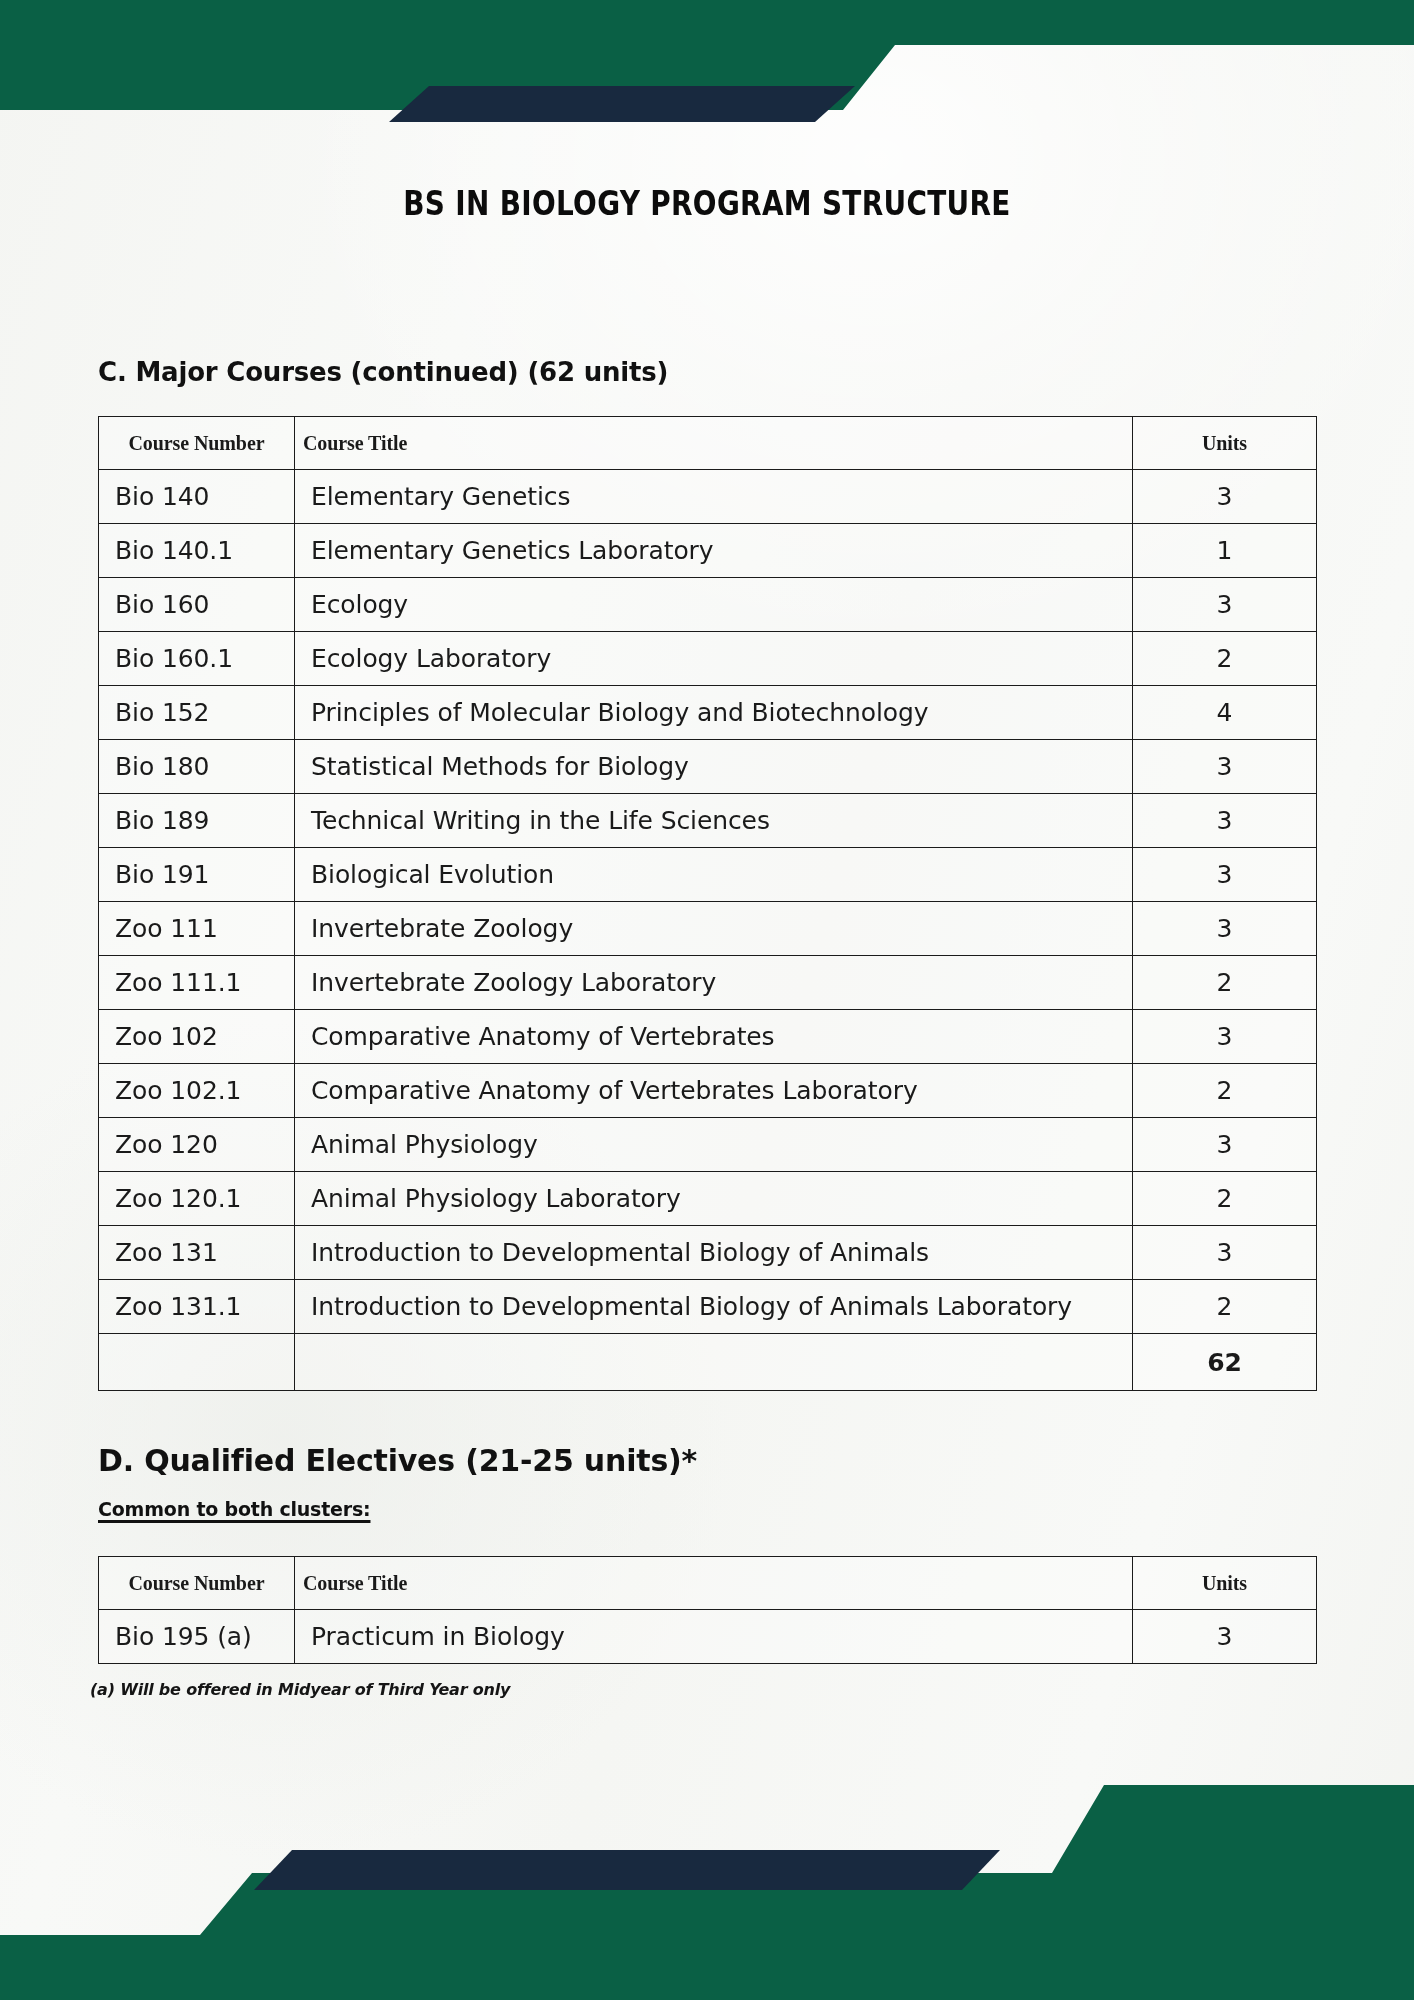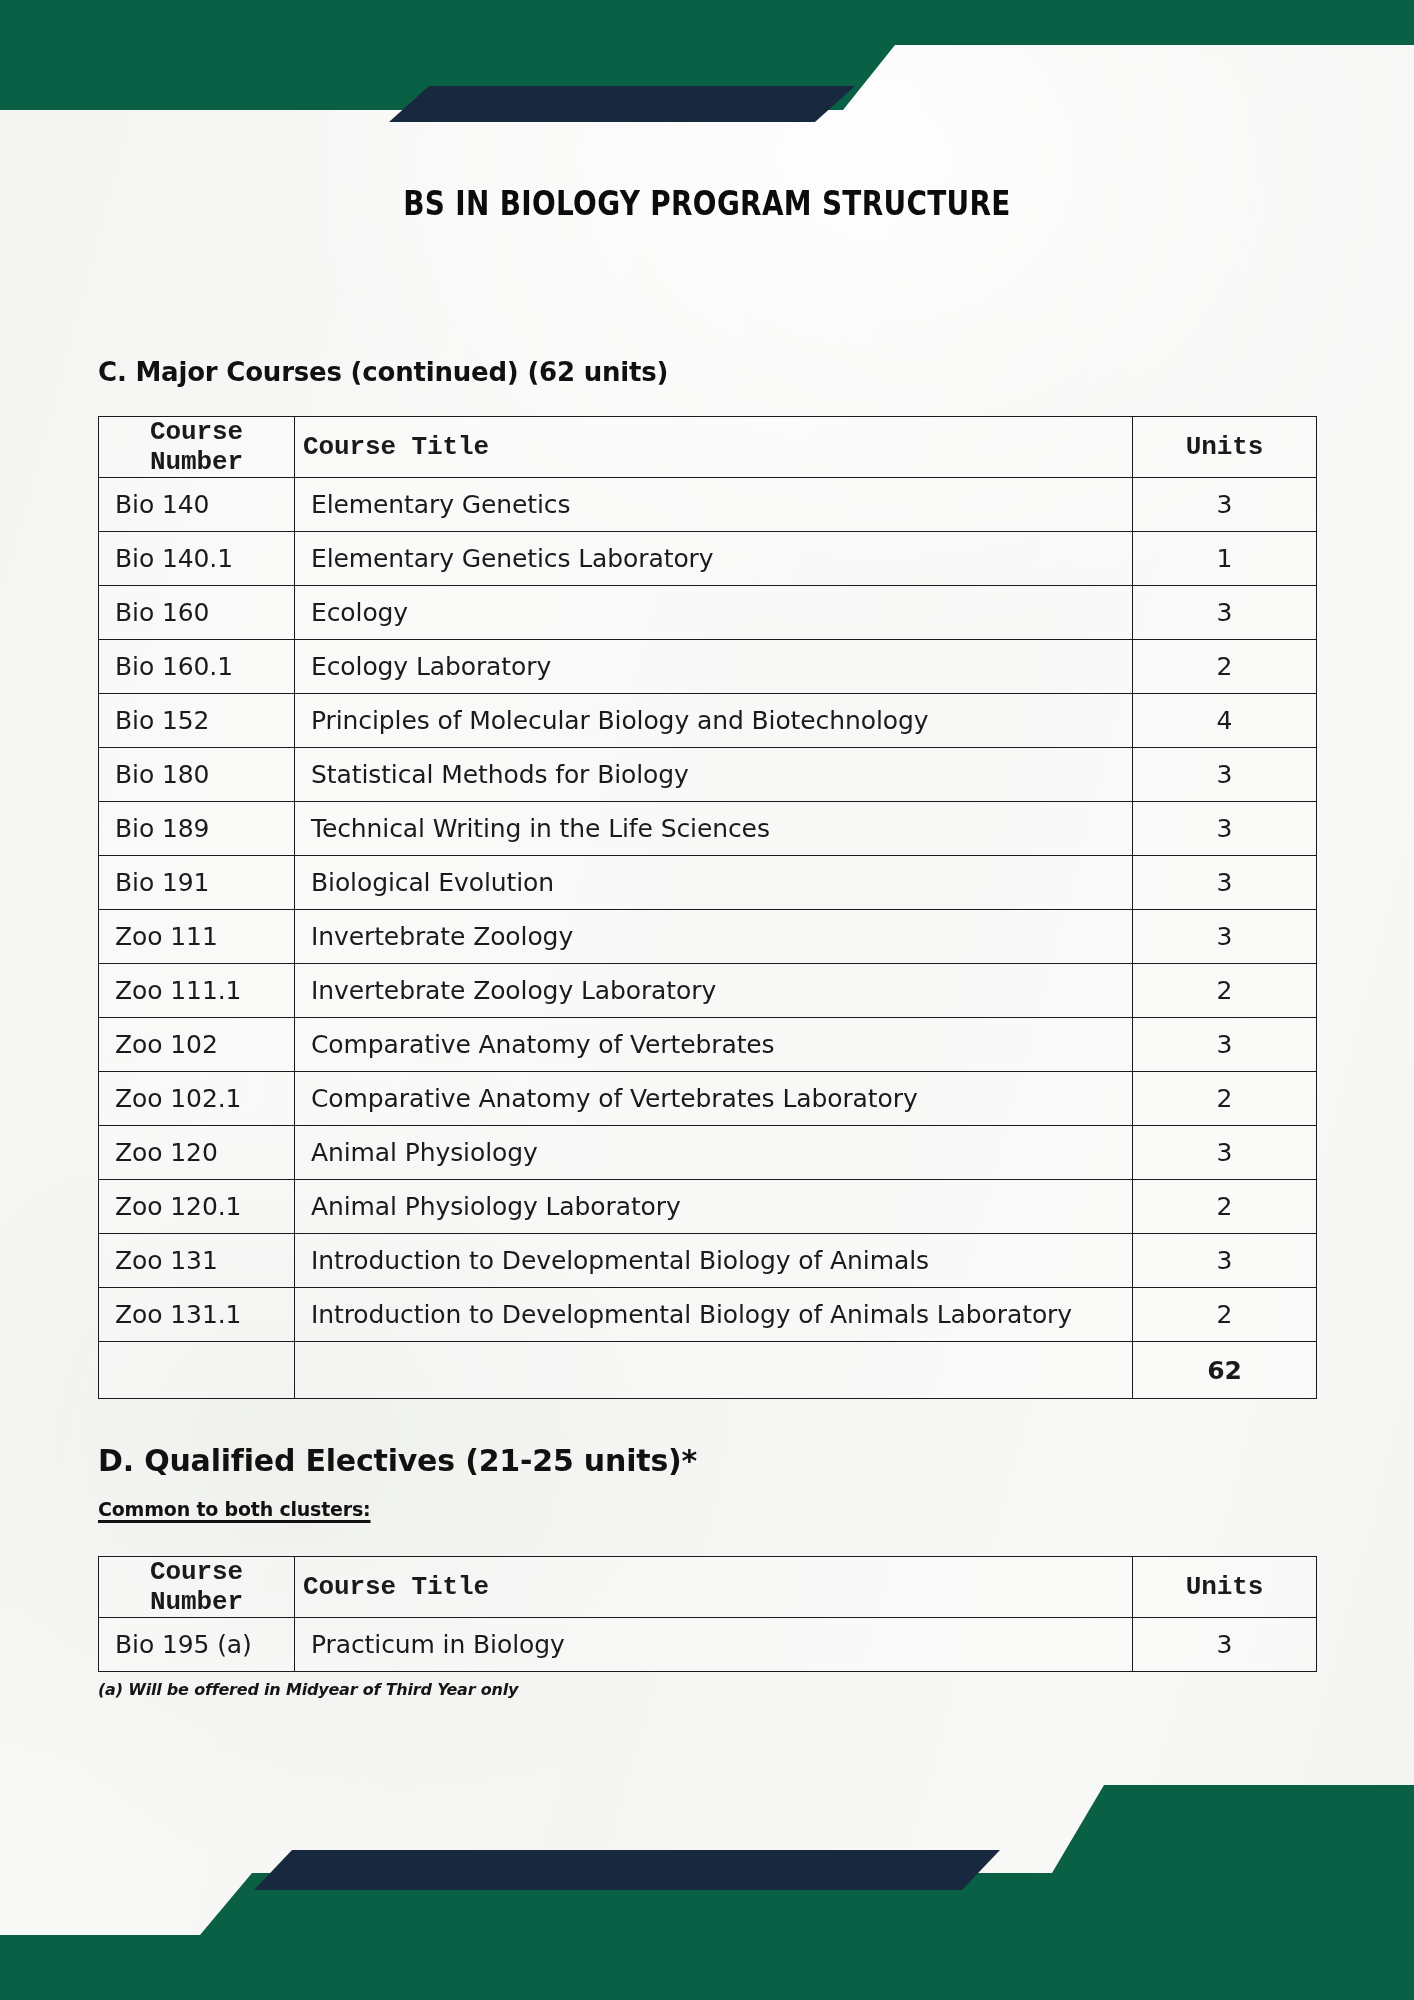--- a/index.html
+++ b/index.html
@@ -96,23 +96,23 @@
   #table-major { top: 416px; }
   #table-electives { top: 1556px; }
 
   table.course-table th,
   table.course-table td {
     border: 1.6px solid #1b1b1b;
     color: #1a1a1a;
   }
 
   table.course-table th {
-    font-family: Liberation Mono, monospace;
-    font-weight: 700;
-    font-size: 26px;
+    font-family: Liberation Serif, serif;
+    font-weight: 700;
+    font-size: 20px;
     height: 52px;
     padding: 0 8px;
     letter-spacing: -0.1px;
     transform: none;
   }
 
   table.course-table td {
     font-family: "DejaVu Sans", sans-serif;
     font-weight: 400;
     font-size: 25px;
@@ -132,21 +132,21 @@
   th.hd-title    { text-align: left; }
   th.hd-units    { text-align: center; }
 
   tr.total-row td.cell-units {
     font-weight: 700;
   }
   tr.total-row td { height: 56px; }
 
   .footnote {
     position: absolute;
-    left: 98px;
+    left: 90px;
     top: 1680px;
     font-family: "DejaVu Sans", sans-serif;
     font-weight: 700;
     font-style: italic;
     font-size: 16px;
     color: #151515;
     letter-spacing: -0.2px;
   }
 </style>
 </head>

